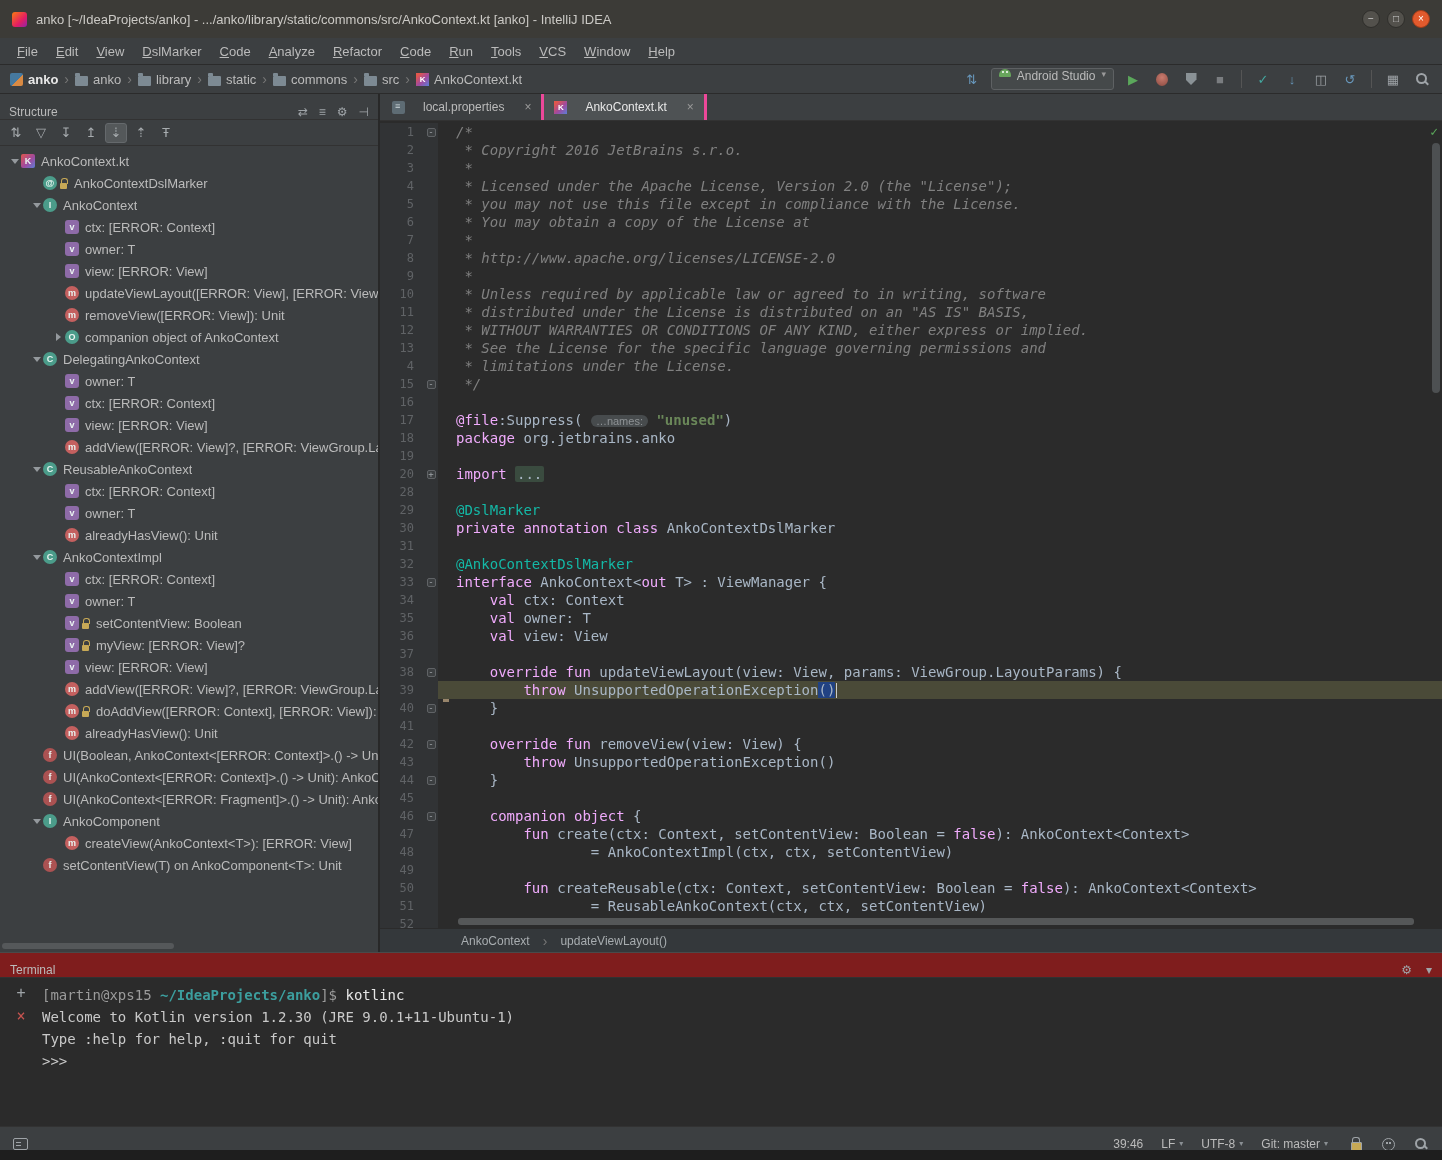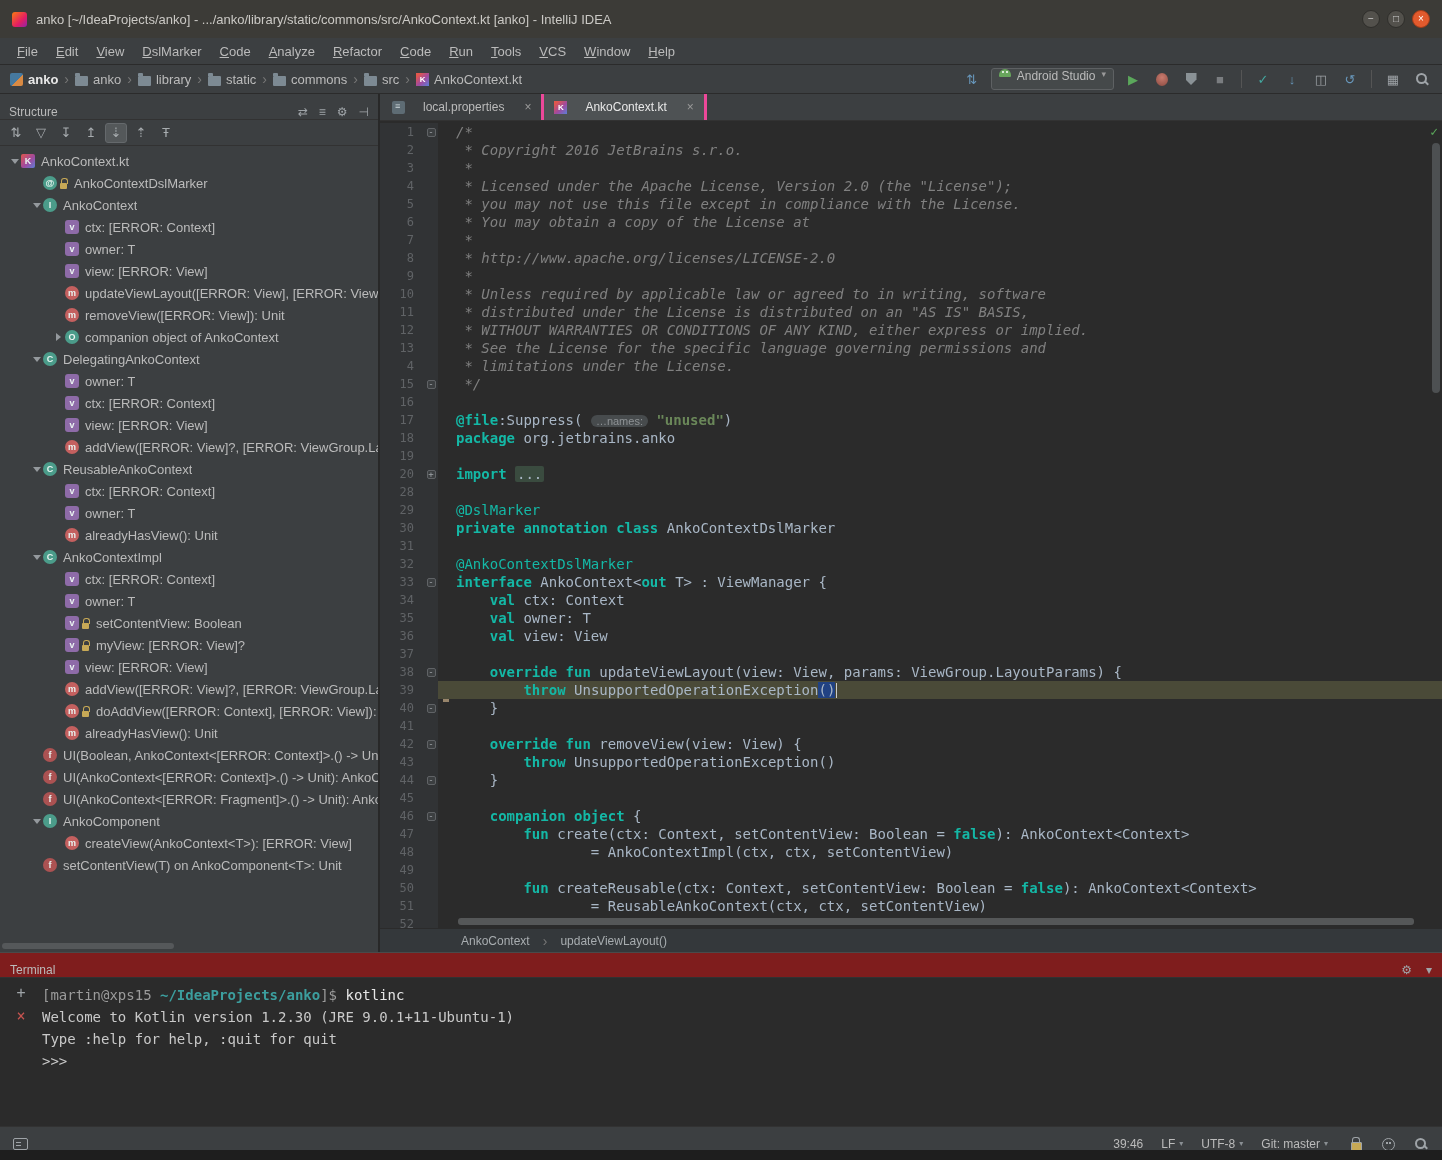--- a/index.html
+++ b/index.html
@@ -86,21 +86,21 @@
   .cl{display:flex;height:18px;line-height:18px}
   .cl .num{width:44px;flex:none;text-align:right;padding-right:10px;background:#313335;color:#606366;font-size:12px}
   .cl .fld{width:14px;flex:none;background:#313335;display:flex;align-items:center;justify-content:center}
   .cl .blb{width:18px;flex:none}
   .cl .txt{flex:1;white-space:pre;font-size:14px;color:#A9B7C6;overflow:hidden}
   .cl.hl{background:#4A4A38}
   .fbox{width:9px;height:9px;border:1px solid #606366;background:#3C3F41;color:#9FA4A8;font-size:9px;line-height:7px;text-align:center;border-radius:2px}
   .bulb{width:10px;height:10px;border-radius:50%;background:radial-gradient(circle at 40% 35%,#FFE9A0,#D9A343);position:relative;margin:4px 0 0 3px}
   .bulb::after{content:'';position:absolute;left:2px;bottom:-3px;width:6px;height:3px;background:#98856B}
   .tk-cm{color:#808080;font-style:italic}
-  .tk-kw{color:#14b8a6;font-weight:bold}
+  .tk-kw{color:#f0abfc;font-weight:normal}
   .tk-ann{color:#14b8a6}
   .tk-str{color:#6A8759;font-weight:bold}
   .tk-pl{color:#A9B7C6}
   .tk-fold{background:#3A4B3F;color:#A9B7C6;border-radius:2px;padding:0 2px}
   .tk-hint{background:#474B4D;color:#8E9295;border-radius:8px;padding:0 5px;font-size:11px;font-family:"Liberation Sans",sans-serif}
   .tk-sel{background:#214283}
   .tk-caret{display:inline-block;width:1px;height:15px;background:#CCC;vertical-align:text-bottom;margin-left:1px}
   .ed-bc{height:24px;flex:none;background:#34383B;border-top:1px solid #2B2B2B;display:flex;align-items:center;padding-left:78px;gap:4px;color:#A8ADB0;font-size:12px}
   .ed-bc-item{padding:0 3px}
   .check-ok{position:absolute;top:3px;right:4px;color:#5BA85B;font-size:13px;font-weight:bold}

